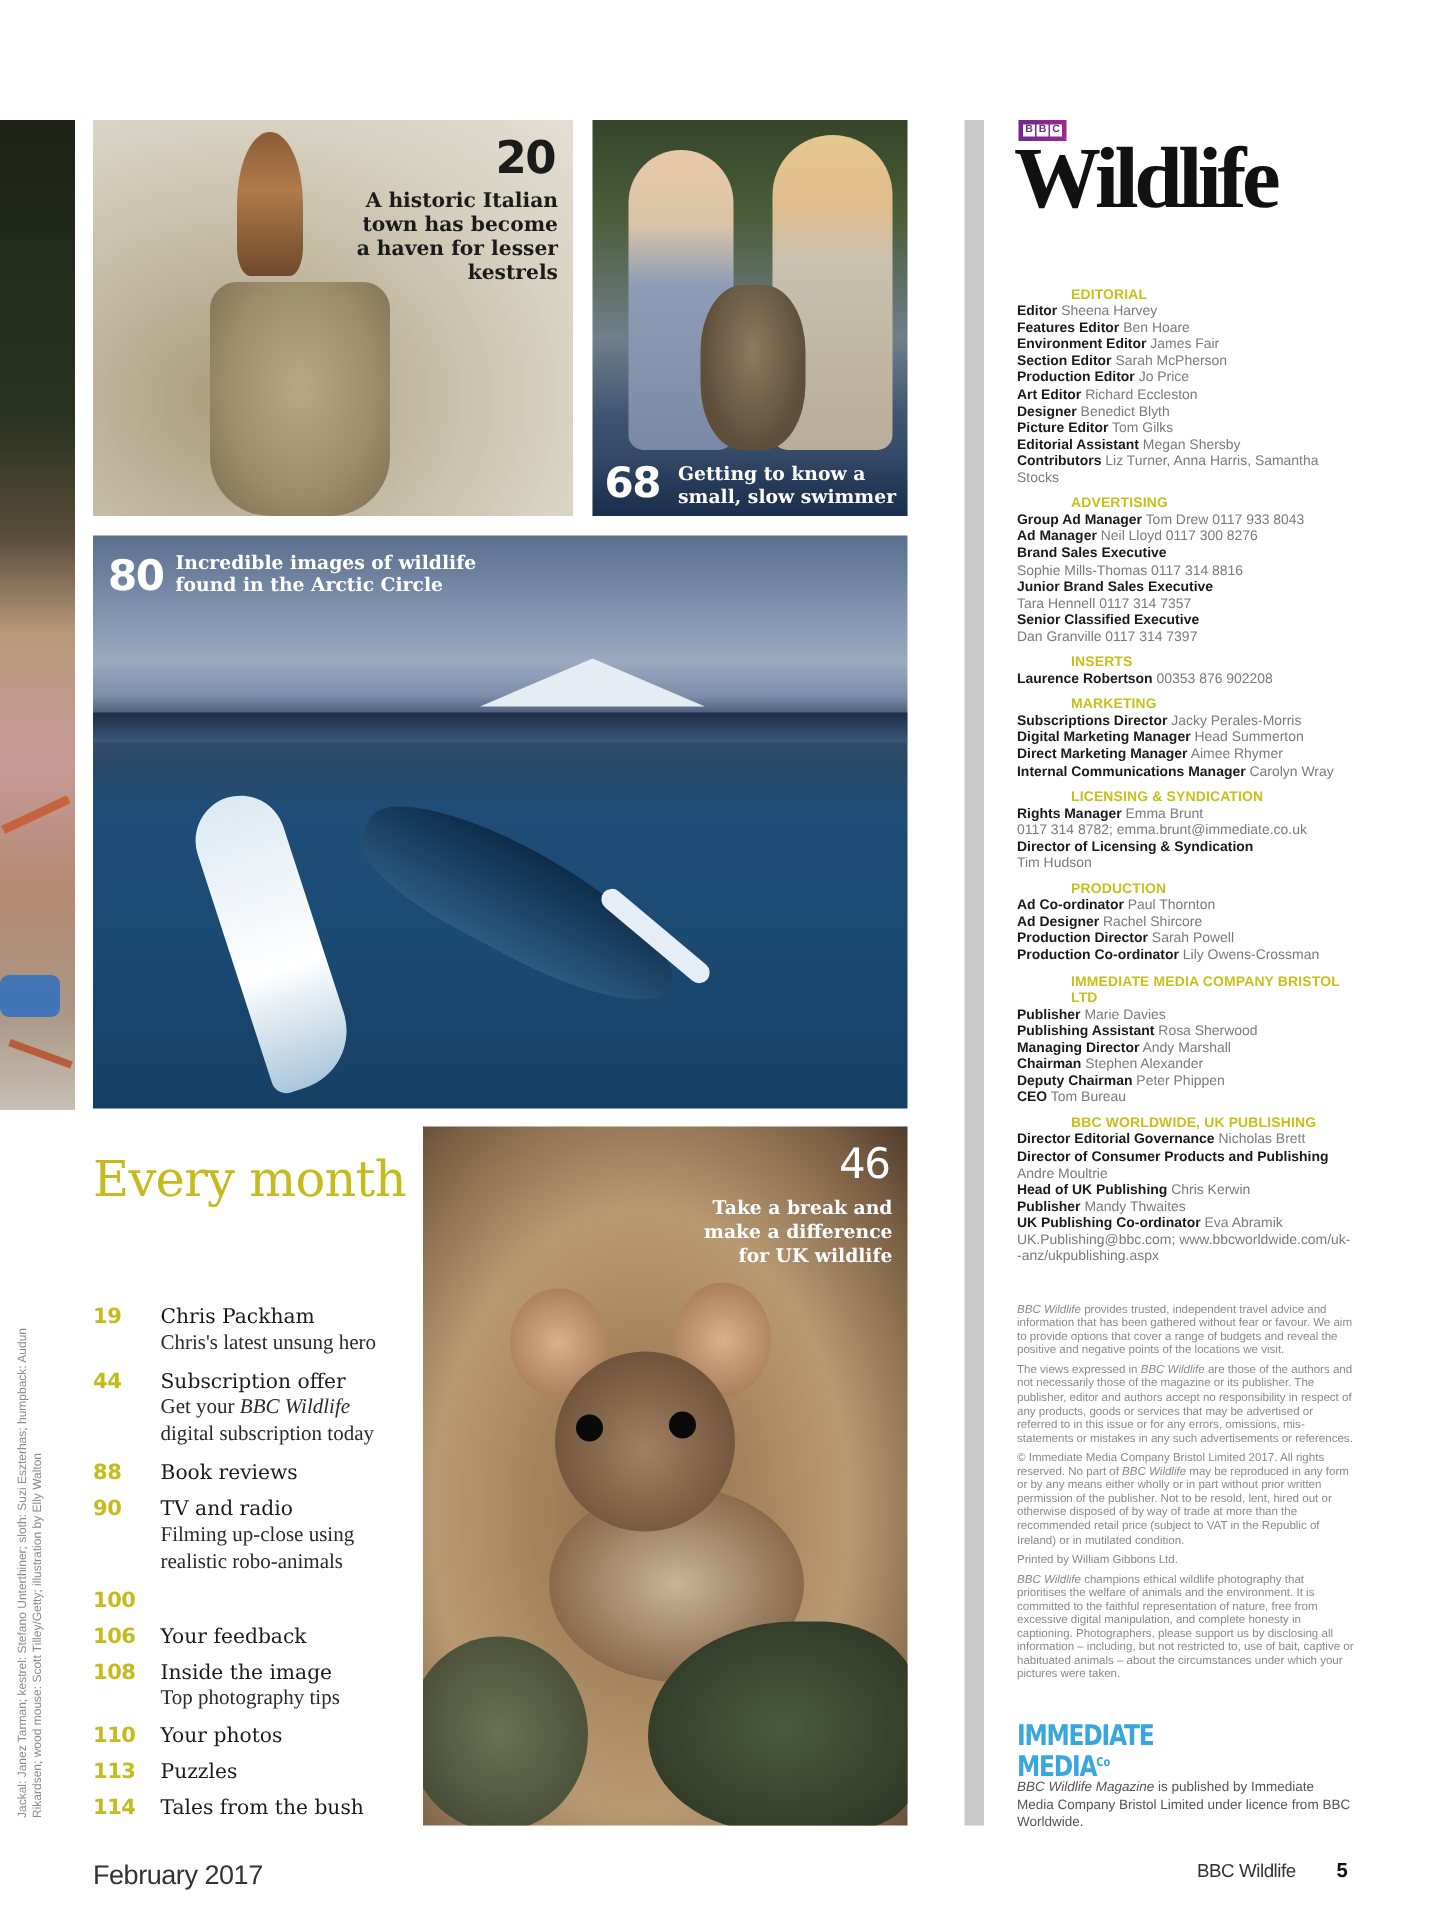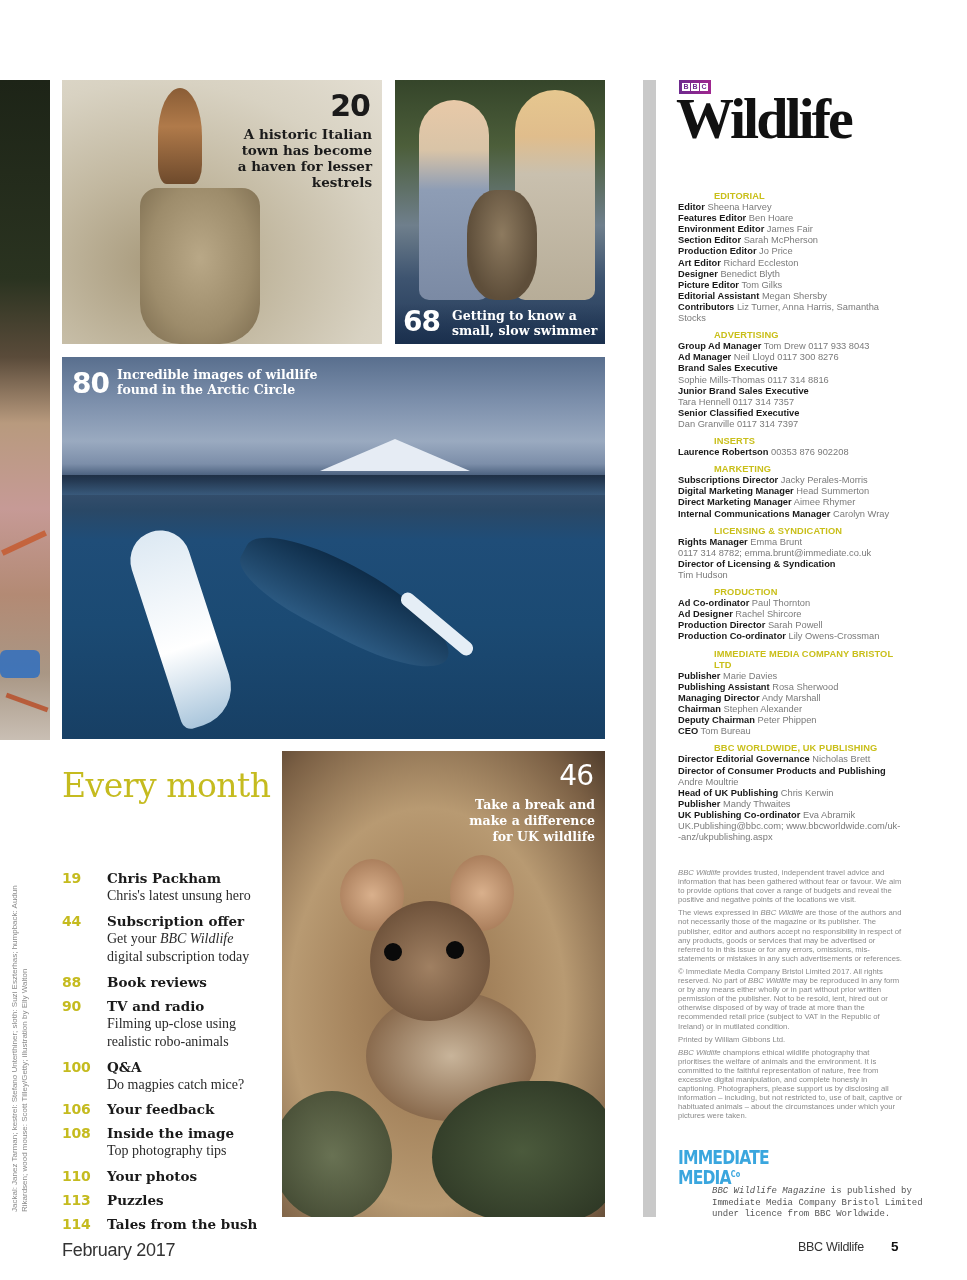--- a/index.html
+++ b/index.html
@@ -54,21 +54,21 @@
   .mouse .leaf2 { position:absolute; left:-10px; top:340px; width:120px; height:130px; background: radial-gradient(ellipse,#5b6b4e,#2e3a26); border-radius: 50%; opacity:.85; }
   .mouse .num { position:absolute; right:12px; top:8px; font-family:"DejaVu Sans", sans-serif; font-weight:normal; font-size:28px; color:#fff; letter-spacing:-1px; }
   .mouse .cap { position:absolute; right:10px; top:46px; width:150px; text-align:right; font-family:"DejaVu Serif", serif; font-weight:bold; font-size:12.5px; line-height:16px; color:#fff; }
 
   
   .every { position:absolute; left:62px; top:766px; font-family:"DejaVu Serif", serif; font-size:33px; color:#c5bb1f; letter-spacing:-.5px; }
   .toc { position:absolute; left:62px; top:826px; width:215px;margin-top:44px; }
   .toc-item { display:flex; margin-bottom:7px; }
   .toc-num { width:45px; font-family:"DejaVu Sans", sans-serif; font-weight:bold; font-size:14px; color:#c5bb1f; line-height:17px; letter-spacing:-.3px; }
   .toc-text { flex:1; }
-  .toc-title { font-family:"DejaVu Serif", serif; font-weight:bold; font-size:13.5px; line-height:17px; color:#1a1a1a; }
+  .toc-title { font-family:"DejaVu Serif", serif; font-weight:normal; font-size:13.5px; line-height:17px; color:#1a1a1a; }
   .toc-sub { font-family:"Liberation Serif", serif; font-size:14px; line-height:18.5px; color:#2a2a2a; }
 
   .credit { position:absolute; left:10px; top:1212px; transform-origin: left top; transform: rotate(-90deg); width:360px; font-family:"Liberation Sans", sans-serif; font-size:8px; line-height:10px; color:#8a8a8a; }
 
   
   .vrule { position:absolute; left:643px; top:80px; width:13px; height:1137px; background:#c9c9c9; }
 
   
   .bbc-badge { position:absolute; left:679px; top:80px; width:32px; height:14px; background: linear-gradient(90deg,#6d2a8e,#a0268f); display:flex; align-items:center; justify-content:center; gap:1px; }
   .bbc-badge span { display:inline-block; width:8px; height:8px; background:#fff; color:#6d2a8e; font-family:"Liberation Sans", sans-serif; font-weight:bold; font-size:7px; line-height:8px; text-align:center; }
@@ -80,21 +80,21 @@
   .role { color:#1a1a1a; font-weight:bold; }
   .name { color:#7a7a7a; }
   .line { display:block; }
 
   .fine { position:absolute; left:678px; top:868px; width:225px; font-family:"Liberation Sans", sans-serif; font-size:7.7px; line-height:9.1px; color:#8a8a8a; }
   .fine p { margin-bottom:4px; }
   .fine i { font-style:italic; }
 
   .im-logo { position:absolute; left:678px; top:1149px; font-family:"DejaVu Sans", sans-serif; font-weight:bold; font-size:19px; line-height:17px; color:#3aa6de; letter-spacing:-1px; transform: scaleX(.82); transform-origin:left top; }
   .im-logo sup { font-size:8px; letter-spacing:0; }
-  .im-note { position:absolute; left:712px; top:1186px; width:225px; font-family:Liberation Mono, monospace; font-size:9px; line-height:11.5px; color:#555; }
+  .im-note { position:absolute; left:678px; top:1186px; width:225px; font-family:Liberation Sans, sans-serif; font-size:9px; line-height:11.5px; color:#555; }
 
   
   .foot-left { position:absolute; left:62px; top:1240px; font-family:"Liberation Sans", sans-serif; font-size:18px; color:#333; letter-spacing:-.3px; }
   .foot-right { position:absolute; left:798px; top:1240px; font-family:"Liberation Sans", sans-serif; font-size:12.5px; color:#333; letter-spacing:-.3px; }
   .foot-page { position:absolute; left:891px; top:1239px; font-family:"Liberation Sans", sans-serif; font-weight:bold; font-size:13.5px; color:#111; }
 </style>
 </head>
 <body>
 
 <div class="photo left-strip">
@@ -173,24 +173,20 @@
   </div>
   <div class="toc-item">
     <div class="toc-num">90</div>
     <div class="toc-text">
       <div class="toc-title">TV and radio</div>
       <div class="toc-sub">Filming up-close using realistic robo-animals</div>
     </div>
   </div>
   <div class="toc-item">
     <div class="toc-num">100</div>
-    <div class="toc-text">
-      <div class="toc-title">Q&amp;A</div>
-      <div class="toc-sub">Do magpies catch mice?</div>
-    </div>
   </div>
   <div class="toc-item">
     <div class="toc-num">106</div>
     <div class="toc-text">
       <div class="toc-title">Your feedback</div>
     </div>
   </div>
   <div class="toc-item">
     <div class="toc-num">108</div>
     <div class="toc-text">

